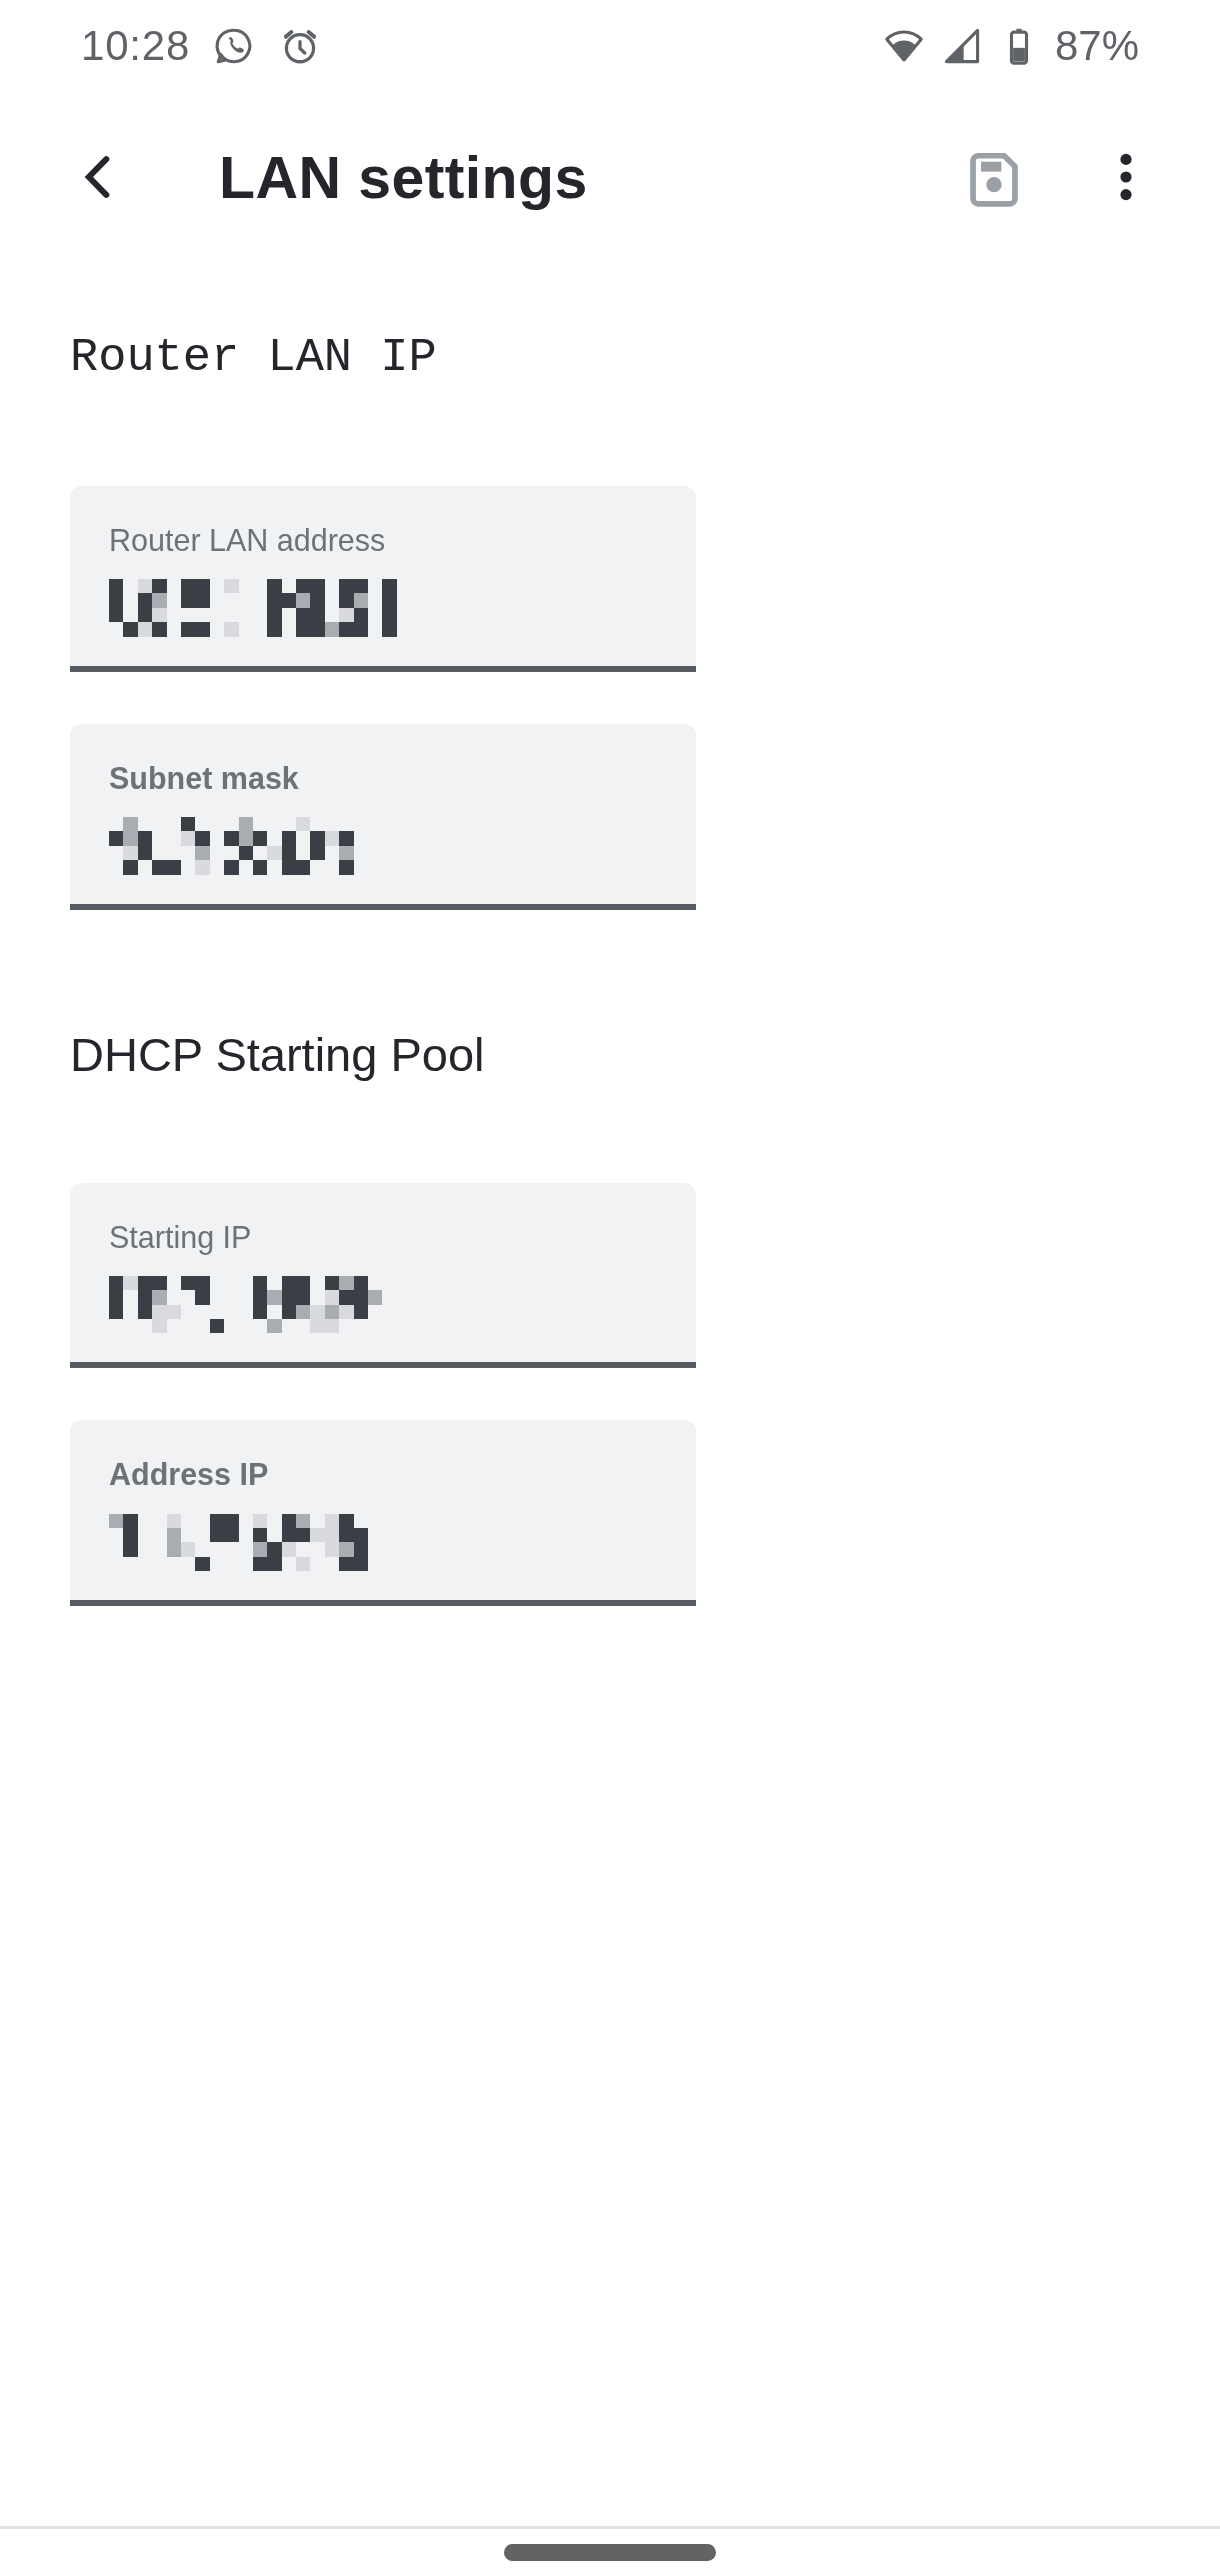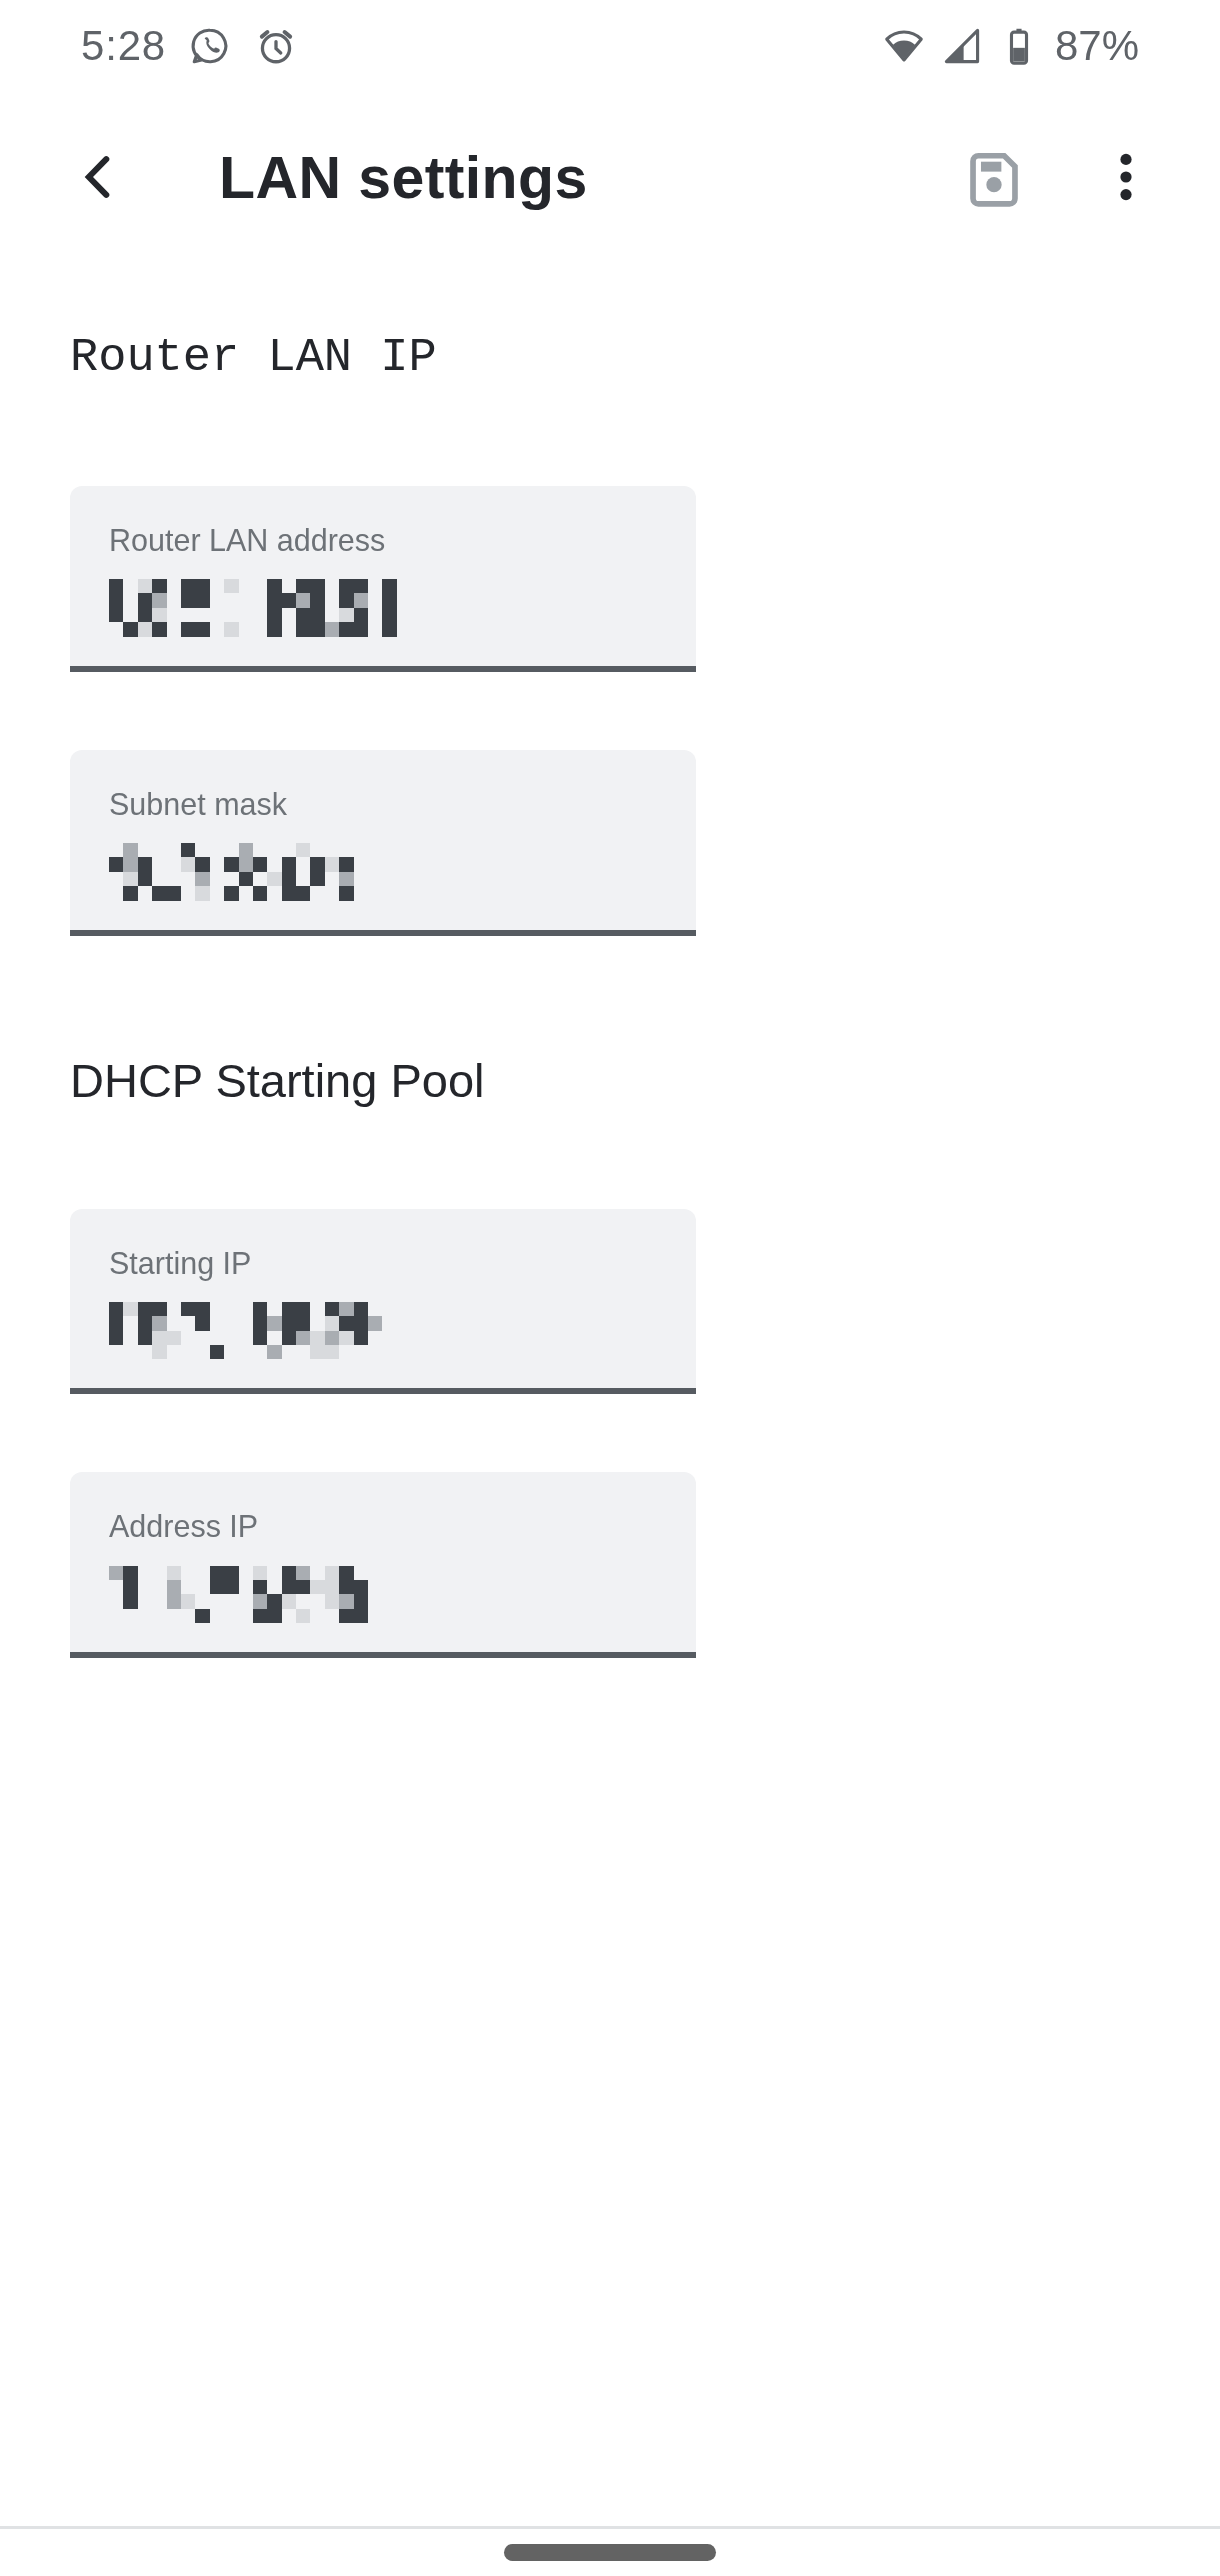--- a/index.html
+++ b/index.html
@@ -48,21 +48,21 @@
 
   .field{
     width:626px;box-sizing:border-box;
     background:#f1f2f4;
     border-radius:12px 12px 0 0;
     border-bottom:6px solid #565b61;
     padding:36px 39px 29px 39px;
     margin-top:100px;
     cursor:text;
   }
-  .field + .field{margin-top:78px;}
+  .field + .field{margin-top:52px;font-weight:bold;}
   .field-label{font-size:30.5px;color:#6d7277;line-height:37px;}
   .mosaic{margin-top:20.3px;}
   .mrow{display:flex;height:14.4px;}
   .mcell{width:14.4px;height:14.4px;display:block;}
 
   
   .footer{
     position:absolute;left:0;right:0;bottom:0;height:47px;
     border-top:3.4px solid #e0e2e4;background:#ffffff;
     display:flex;align-items:center;justify-content:center;
@@ -72,21 +72,21 @@
     border:none;padding:0;cursor:grab;
   }
 </style>
 </head>
 <body>
 
 <div class="screen">
 
   <div class="statusbar">
     <div class="sb-left">
-      <span class="time">5:28</span>
+      <span class="time">10:28</span>
       <span class="sb-icon">
         <svg viewBox="0 0 24 24" width="44" height="44">
           <path d="M12 3.4a8.6 8.6 0 1 1-7.2 13.3L3.4 20.6l4-1a8.6 8.6 0 0 1 4.6-16.2z" fill="none" stroke="#5f6368" stroke-width="1.7" stroke-linejoin="round"></path>
           <path d="M9.1 7.9c.35-.85 1.6-.95 1.95-.15l.55 1.25c.2.5-.05 1-.5 1.3 0 0 .3 1.05 1.2 1.95.9.9 1.95 1.2 1.95 1.2.3-.45.8-.7 1.3-.5l1.25.55c.8.35.7 1.6-.15 1.95-1.05.45-2.7.4-4.75-1.65-2.05-2.05-2.1-3.7-1.65-4.75z" fill="#5f6368" stroke="none"></path>
         </svg>
       </span>
       <span class="sb-icon">
         <svg viewBox="0 0 24 24" width="44" height="44">
           <circle cx="12" cy="13.2" r="7.4" fill="none" stroke="#5f6368" stroke-width="1.8"></circle>
           <path d="M12 9.6v3.8l2.6 2.4" fill="none" stroke="#5f6368" stroke-width="1.8" stroke-linecap="round"></path>

